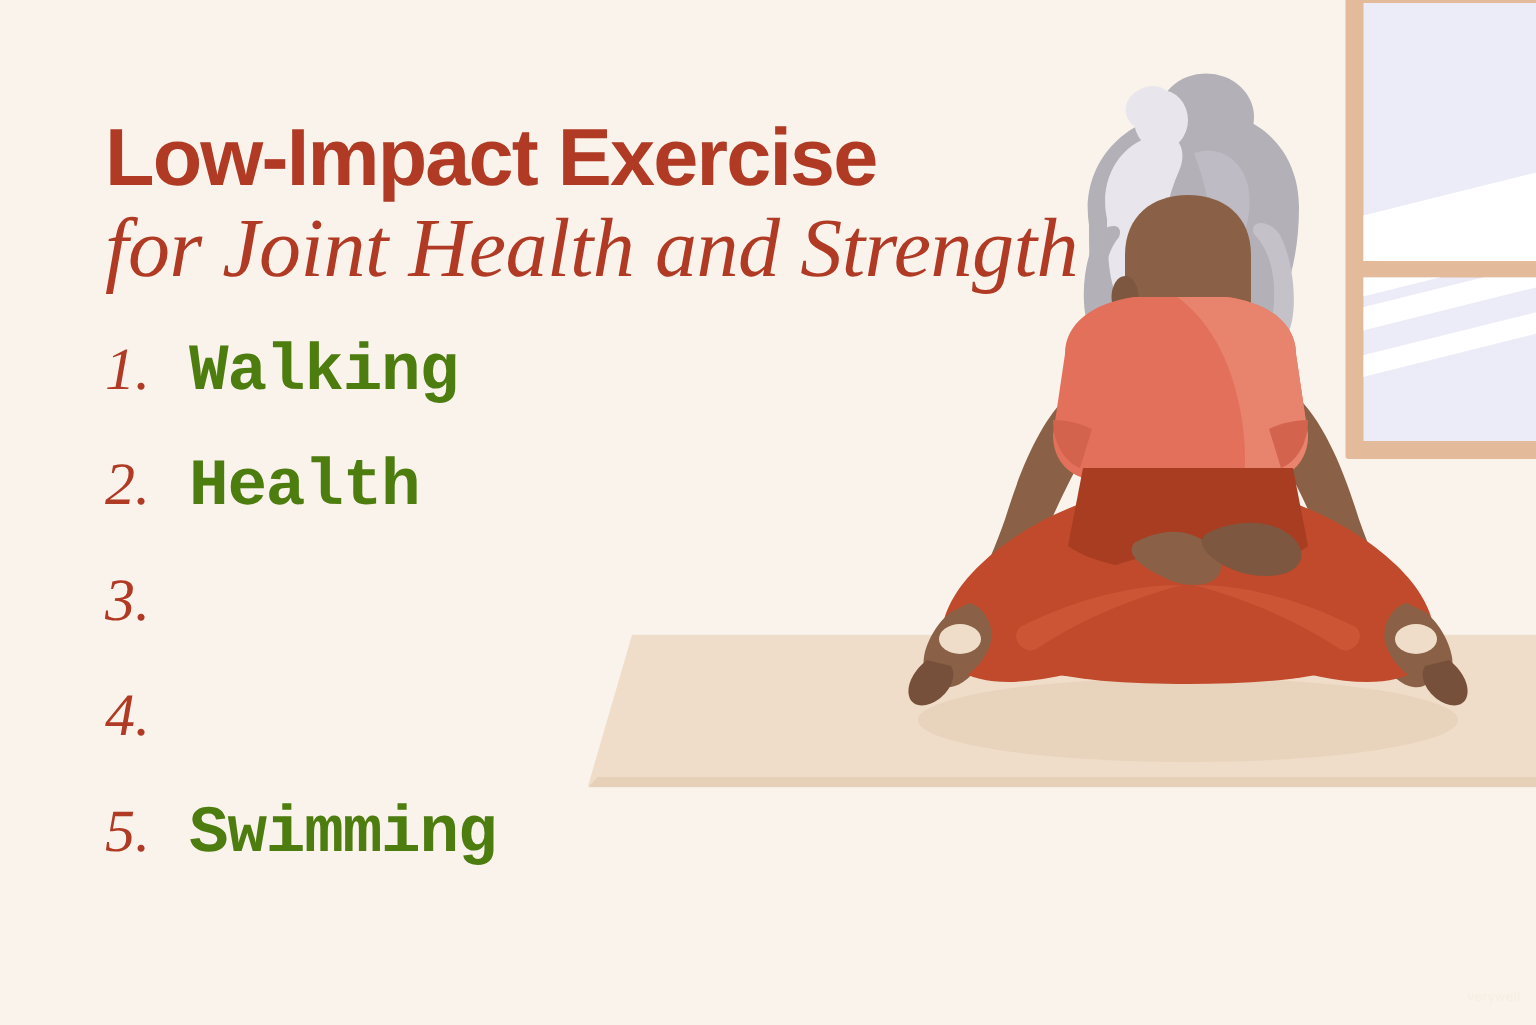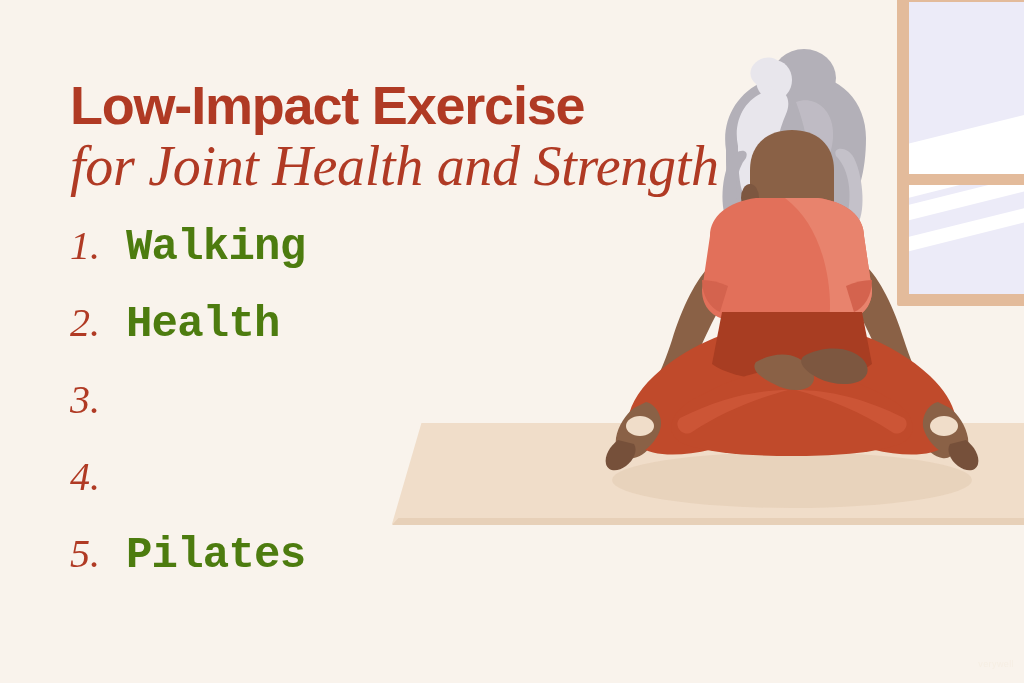--- a/index.html
+++ b/index.html
@@ -316,20 +316,20 @@
         <span class="item-label">Health</span>
       </li>
       <li class="list-item">
         <span class="item-num">3.</span>
       </li>
       <li class="list-item">
         <span class="item-num">4.</span>
       </li>
       <li class="list-item">
         <span class="item-num">5.</span>
-        <span class="item-label">Pilates</span>
+        <span class="item-label">Swimming</span>
       </li>
     </ul>
   </div>
 
   <div class="watermark">verywell</div>
 
 </div>
 
 </body></html>

